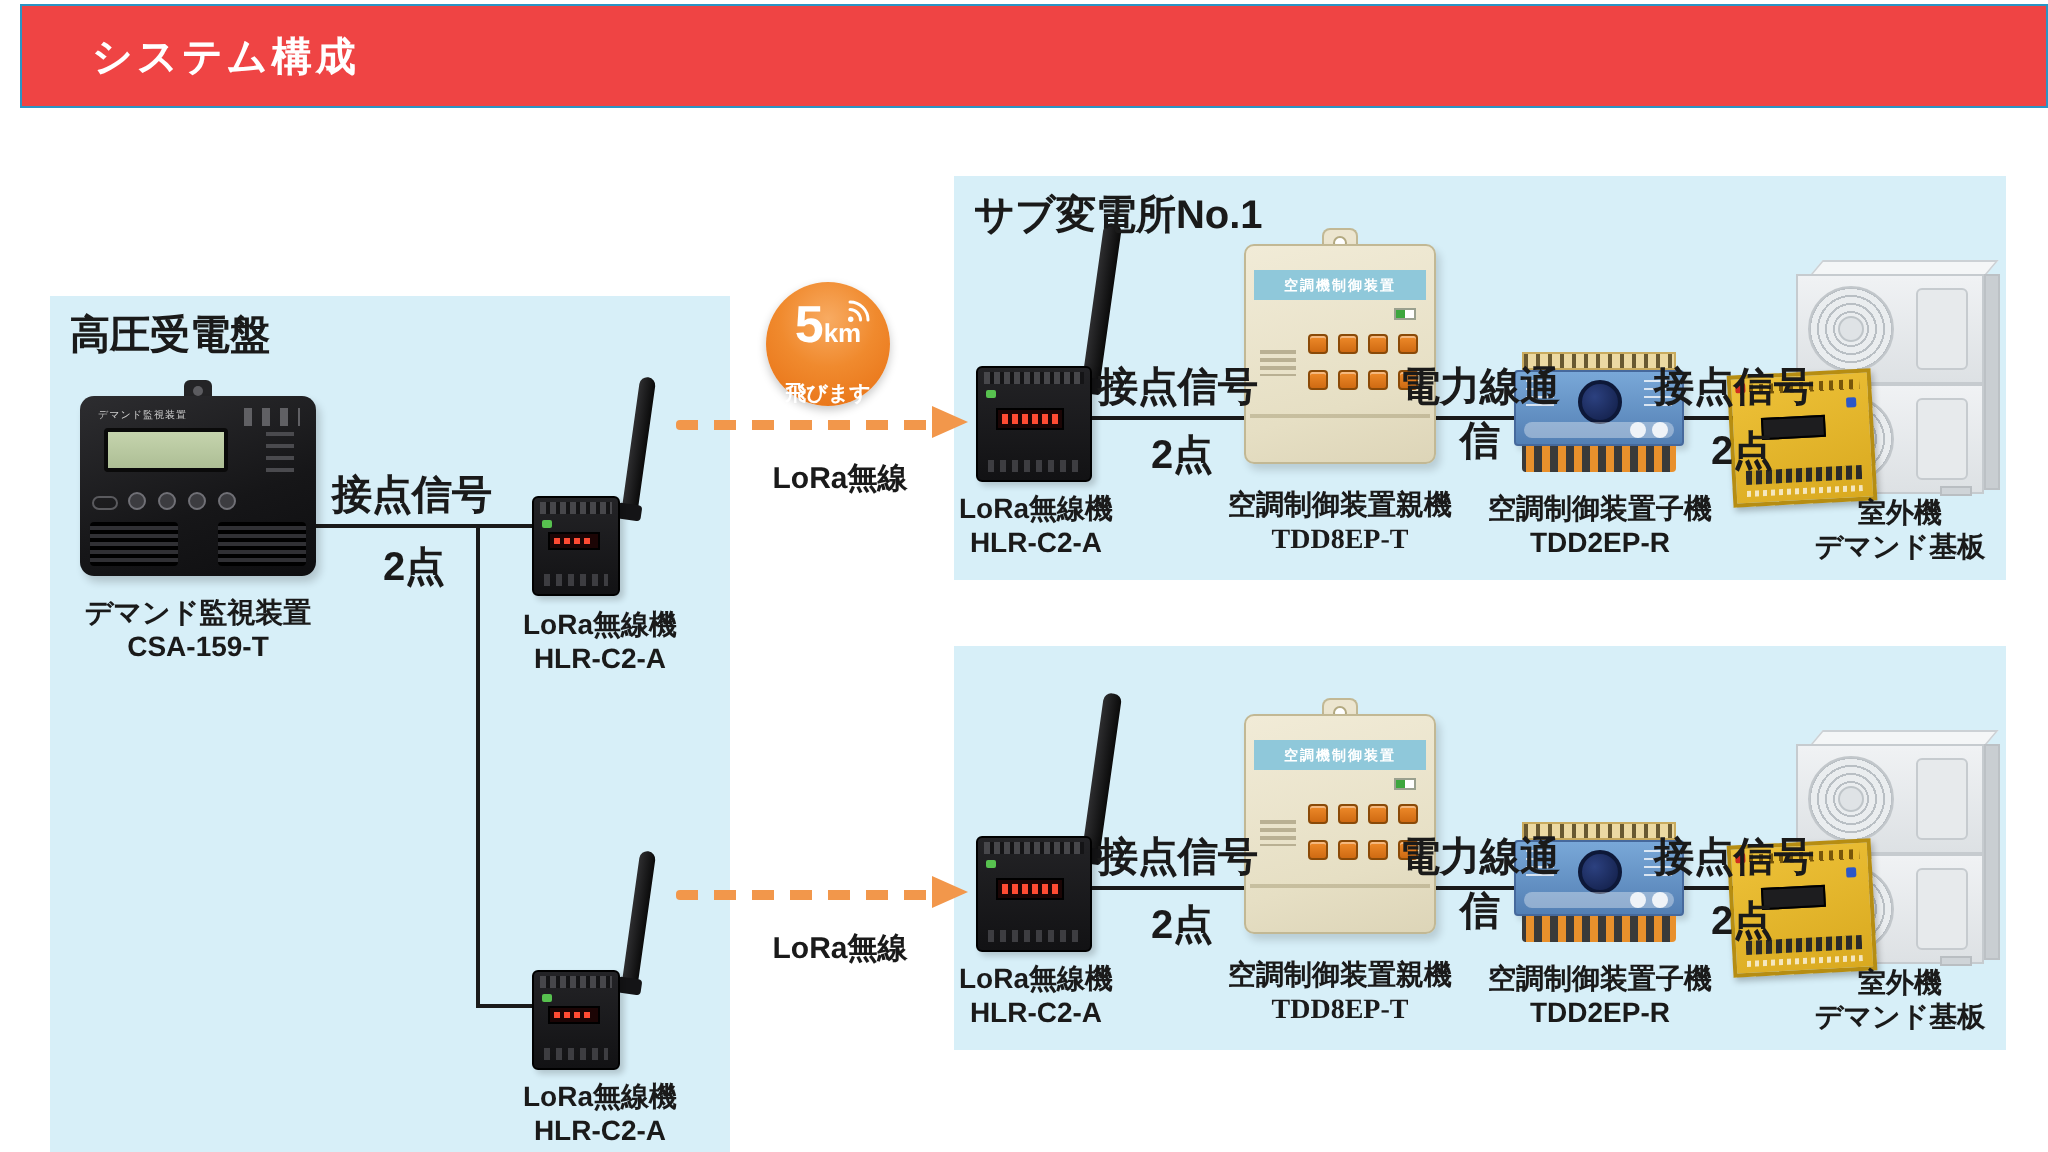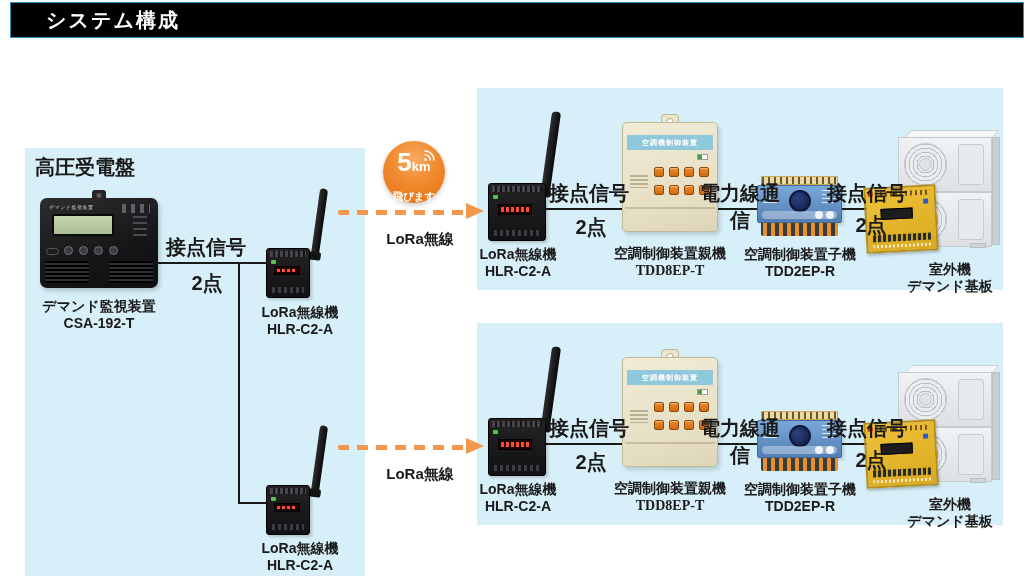--- a/index.html
+++ b/index.html
@@ -1,22 +1,22 @@
 <!DOCTYPE html>
 <html><head>
 <meta charset="utf-8">
 <style>
   * { margin:0; padding:0; box-sizing:border-box; }
   html,body { background:#fff; }
   body { font-family:"Liberation Sans","DejaVu Sans",sans-serif; color:#1a1a1a; }
   .stage { position:relative; width:1024px; height:576px; background:#fff; overflow:hidden; }
 
   
-  .hdr { position:absolute; left:10px; top:2px; width:1014px; height:36px;
-         background:#000000; border:1px solid #2b94c4; display:flex; align-items:center; }
+  .hdr { position:absolute; left:10px; top:2px; width:1014px; height:52px;
+         background:#ef4444; border:1px solid #2b94c4; display:flex; align-items:center; }
   .hdr-title { margin-left:35px; font-size:20px; font-weight:700; color:#fff; letter-spacing:2px; }
 
   
   .panel { position:absolute; background:#d7eff8; }
   .panel-left { left:25px; top:104px; width:340px; height:437px;margin-top:44px; }
   .sub { left:477px; width:526px; height:202px; }
   #sub1 { top:88px; } #sub2 { top:323px; }
   .ptitle { position:absolute; left:10px; top:6px; font-size:20px; font-weight:700; z-index:5; }
 
   
@@ -189,21 +189,21 @@
   .sub .cap-master { left:123px; top:158px;font-family:Liberation Serif, serif; }
   .sub .line-b { left:238px; top:120px; width:46px; }
   .sub .lbl-pl { left:222px; top:92px; width:82px; }
   .sub .slave { left:280px; top:88px; }
   .sub .cap-slave { left:253px; top:158px; }
   .sub .line-c { left:362px; top:120px; width:34px; }
   .sub .lbl-cs2 { left:348px; top:92px; width:84px; }
   .sub .lbl-2b { left:372px; top:124px; width:44px; }
   .sub .outdoor { left:421px; top:42px; }
   .sub .pcb { left:388px; top:98px; }
-  .sub .cap-outdoor { left:403px; top:173px; }
+  .sub .cap-outdoor { left:403px; top:160px; }
 
   
   .arr1-line { left:338px; top:210px; width:130px; }
   .arr1-head { left:466px; top:203px; }
   .lbl-lora-1 { left:368px; top:230px; }
   .arr2-line { left:338px; top:445px; width:130px; }
   .arr2-head { left:466px; top:438px; }
   .lbl-lora-2 { left:368px; top:465px; }
 </style>
 </head>
@@ -237,21 +237,21 @@
           <div class="csa-btn"></div>
           <div class="csa-btn"></div>
           <div class="csa-btn"></div>
         </div>
         <div class="csa-vent l"></div>
         <div class="csa-vent r"></div>
       </div>
     </div>
     <div class="cap cap-csa">
       <div>デマンド監視装置</div>
-      <div>CSA-192-T</div>
+      <div>CSA-159-T</div>
     </div>
 
     <div class="dev-lora lora1">
       <div class="lora-ant"></div>
       <div class="lora-body">
         <div class="lora-terms"></div>
         <div class="lora-led"></div>
         <div class="lora-disp"></div>
         <div class="lora-dip"></div>
       </div>
@@ -293,20 +293,21 @@
 
   <div class="dash arr1-line"></div>
   <div class="ahead arr1-head"></div>
   <div class="lbl-lora lbl-lora-1">LoRa無線</div>
 
   <div class="dash arr2-line"></div>
   <div class="ahead arr2-head"></div>
   <div class="lbl-lora lbl-lora-2">LoRa無線</div>
 
   <div class="panel sub" id="sub1">
+    <div class="ptitle">サブ変電所No.1</div>
 
     <div class="hline line-a"></div>
     <div class="hline line-b"></div>
     <div class="hline line-c"></div>
     <div class="lbl lbl-cs1">接点信号</div>
     <div class="lbl lbl-2a">2点</div>
     <div class="lbl lbl-pl">電力線通信</div>
     <div class="lbl lbl-cs2">接点信号</div>
     <div class="lbl lbl-2b">2点</div>
 

